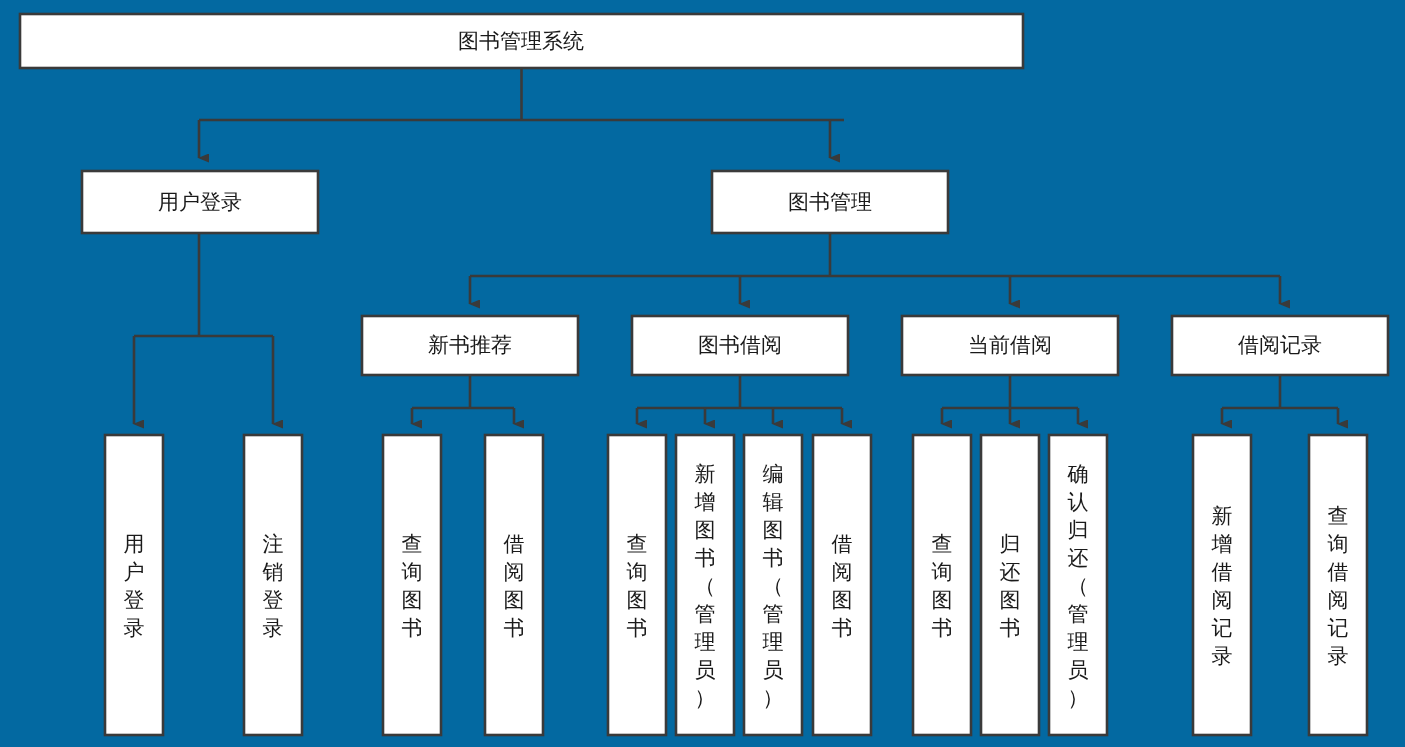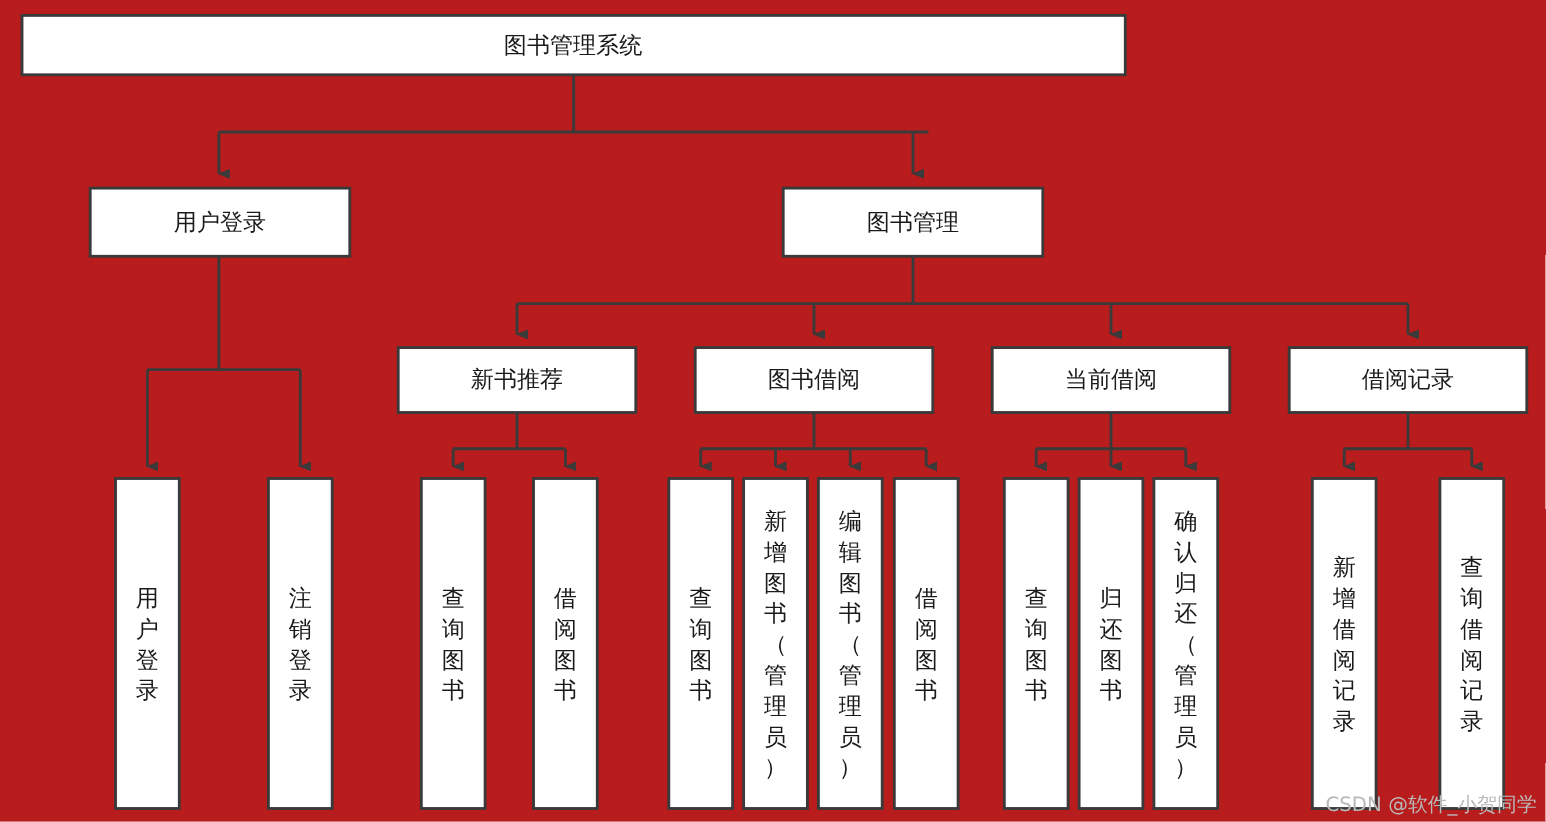--- a/index.html
+++ b/index.html
@@ -7,21 +7,21 @@
     padding: 0;
     background: #ffffff;
   }
   body {
     font-family: "DejaVu Sans", "Liberation Sans", sans-serif;
   }
   #canvas {
     position: relative;
     width: 1405px;
     height: 747px;
-    background: #b91c1c;
+    background: #0369a1;
     overflow: hidden;
   }
   #diagram-svg {
     position: absolute;
     left: 0;
     top: 0;
     width: 1405px;
     height: 747px;
   }
   .node-rect {
@@ -224,15 +224,14 @@
       <text class="node-label-v" x="1222" y="500"><tspan x="1222" y="522.84">新</tspan><tspan x="1222" y="550.84">增</tspan><tspan x="1222" y="578.84">借</tspan><tspan x="1222" y="606.84">阅</tspan><tspan x="1222" y="634.84">记</tspan><tspan x="1222" y="662.84">录</tspan></text>
     </g>
 
     <g>
       <rect class="node-rect" x="1309" y="435" width="58" height="300"></rect>
       <text class="node-label-v" x="1338" y="500"><tspan x="1338" y="522.84">查</tspan><tspan x="1338" y="550.84">询</tspan><tspan x="1338" y="578.84">借</tspan><tspan x="1338" y="606.84">阅</tspan><tspan x="1338" y="634.84">记</tspan><tspan x="1338" y="662.84">录</tspan></text>
     </g>
 
   </svg>
 
-  <div class="watermark-text">CSDN @软件_小贺同学</div>
 
 </div>
 
 </body></html>

